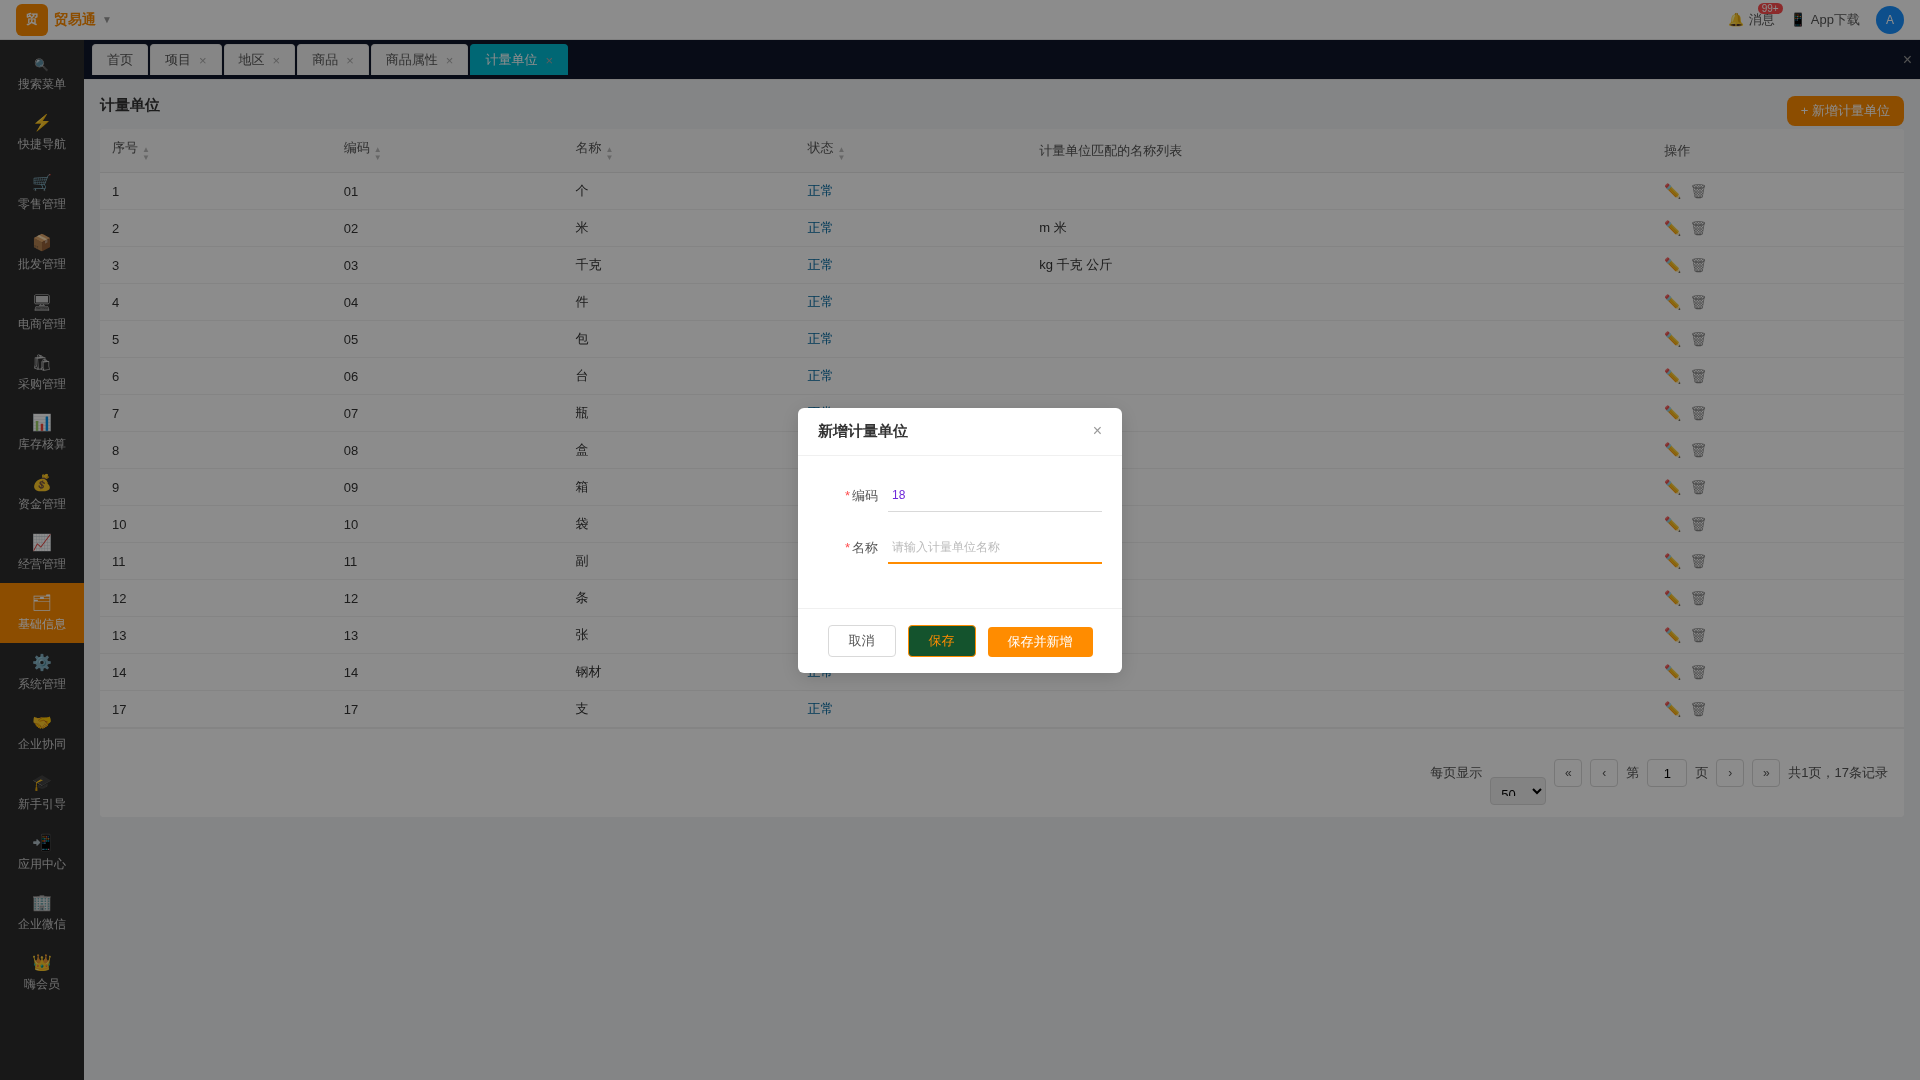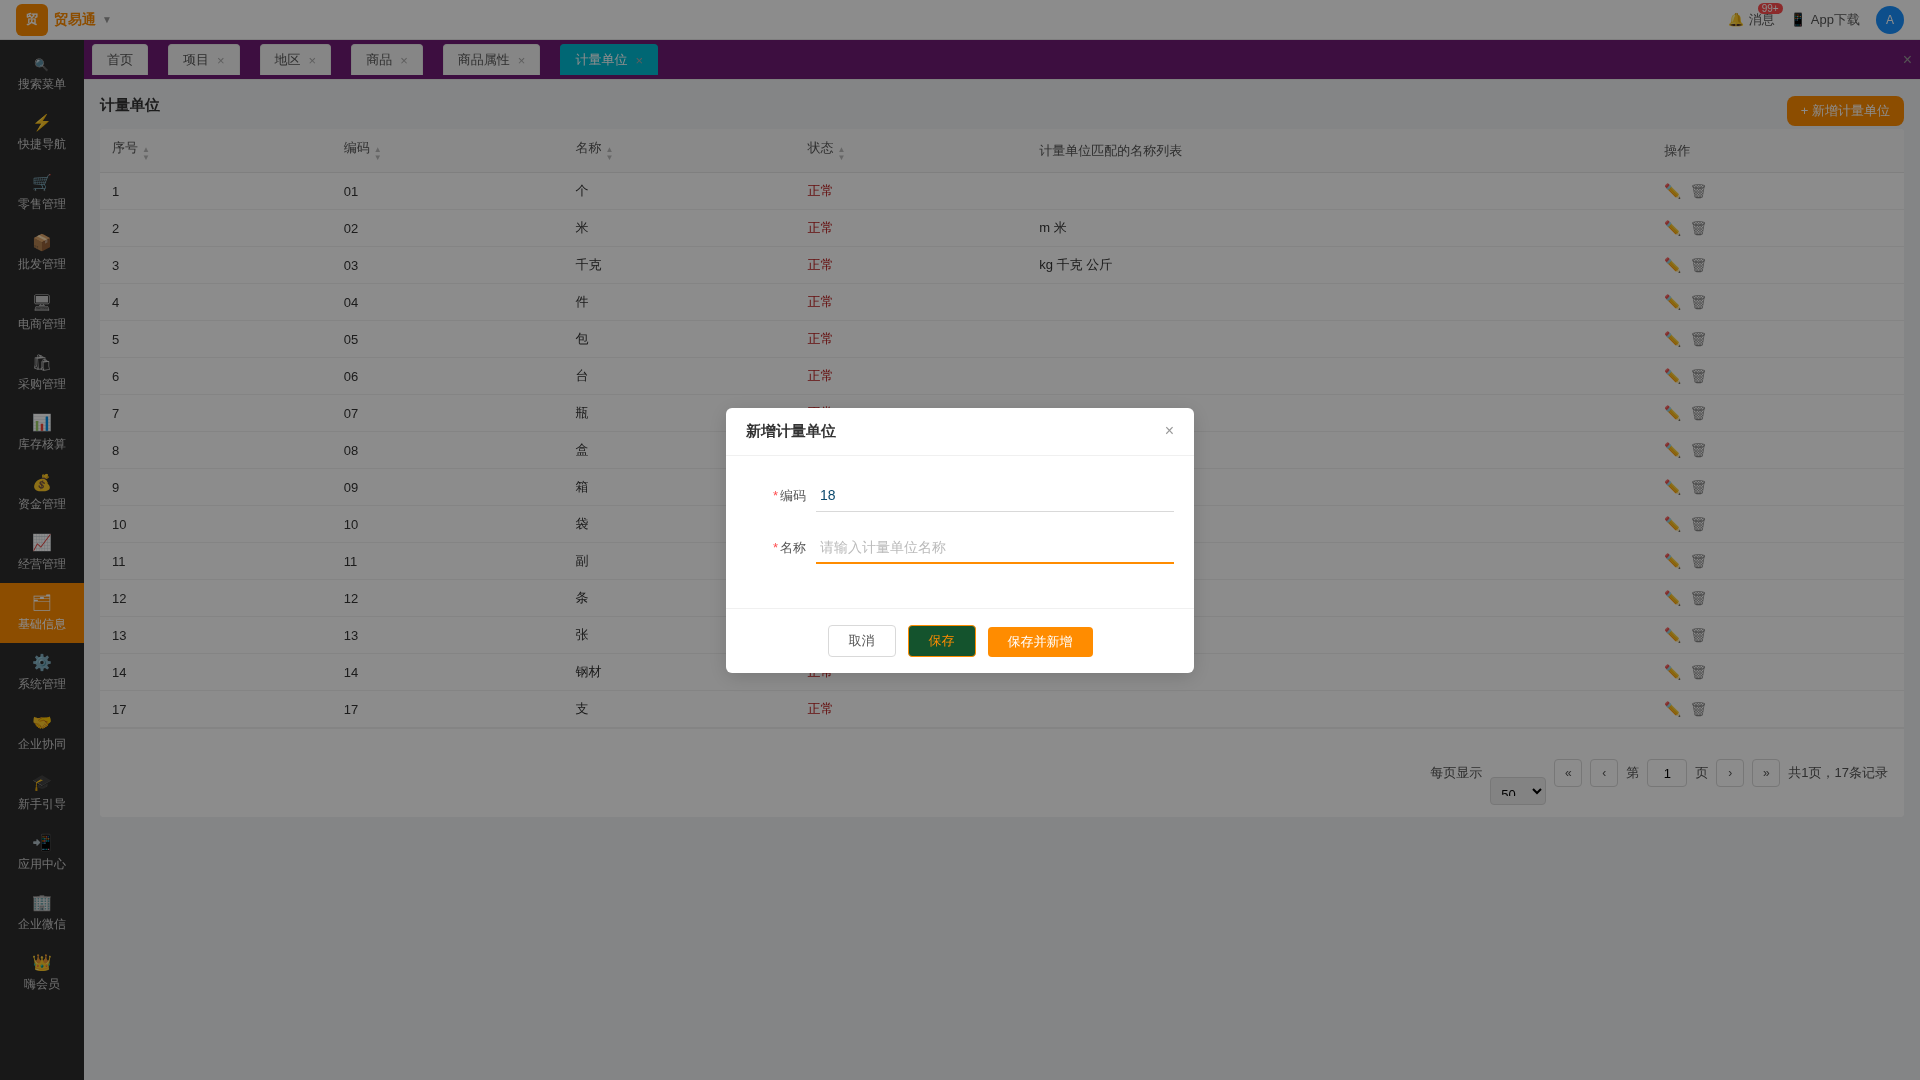--- a/index.html
+++ b/index.html
@@ -24,61 +24,61 @@
     .sidebar { width: 84px; background: #2c2c2c; display: flex; flex-direction: column; align-items: center; padding-top: 8px; overflow-y: auto; flex-shrink: 0; }
     .sidebar-item { width: 100%; display: flex; flex-direction: column; align-items: center; padding: 10px 4px; cursor: pointer; color: #ccc; font-size: 12px; gap: 4px; transition: background 0.2s; }
     .sidebar-item.active { background: #ff8c00; color: white; }
     .sidebar-item-icon { font-size: 16px; }
     .sidebar-search { width: 100%; display: flex; flex-direction: column; align-items: center; padding: 10px 4px; cursor: pointer; color: #ccc; font-size: 12px; gap: 4px; }
 
     
     .content-area { flex: 1; display: flex; flex-direction: column; overflow: hidden; }
 
     
-    .tab-bar { height: 40px; background: #701a75; display: flex; align-items: center; padding: 0 8px; border-bottom: 1px solid #e8e8e8; gap: 20px; }
+    .tab-bar { height: 40px; background: #0f172a; display: flex; align-items: center; padding: 0 8px; border-bottom: 1px solid #e8e8e8; gap: 2px; }
     .tab { display: flex; align-items: center; gap: 6px; padding: 6px 14px; border-radius: 4px 4px 0 0; font-size: 13px; cursor: pointer; color: #555; background: #f5f5f5; border: 1px solid #e8e8e8; border-bottom: none; }
     .tab.active { background: #00bcd4; color: white; border-color: #00bcd4; }
     .tab-x { color: #aaa; font-size: 13px; margin-left: 2px; cursor: pointer; }
     .tab-bar-close { margin-left: auto; cursor: pointer; color: #999; font-size: 16px; }
 
     
     .page-content { flex: 1; padding: 16px; overflow-y: auto; background: #f0f2f5; position: relative; }
     .page-title { font-size: 15px; font-weight: bold; color: #333; margin-bottom: 14px; }
 
     
     .add-btn { position: absolute; top: 16px; right: 16px; background: #ff8c00; color: white; border: none; padding: 6px 14px; border-radius: 8px; cursor: pointer; font-size: 13px; }
 
     
     .table-wrap { background: white; border-radius: 4px; overflow: hidden; }
     table { width: 100%; border-collapse: collapse; }
     thead tr { background: #fafafa; }
     th { padding: 10px 12px; text-align: left; font-weight: 500; color: #555; border-bottom: 1px solid #e8e8e8; font-size: 13px; white-space: nowrap; }
     th .sort-icons { display: inline-flex; flex-direction: column; margin-left: 4px; font-size: 8px; line-height: 1; color: #bbb; }
     td { padding: 9px 12px; border-bottom: 1px solid #f0f0f0; color: #333; font-size: 13px; }
-    .status-normal { color: #b91c1c; }
+    .status-normal { color: #0369a1; }
     .action-icons { display: flex; gap: 8px; }
     .action-icon { color: #888; cursor: pointer; font-size: 14px; }
 
     
     .pagination { display: flex; align-items: center; justify-content: flex-end; padding: 12px 16px; gap: 8px; font-size: 13px; color: #555; background: white; border-top: 1px solid #f0f0f0; }
     .pagination-btn { width: 28px; height: 28px; border: 1px solid #d9d9d9; border-radius: 4px; display: flex; align-items: center; justify-content: center; cursor: pointer; color: #555; background: white; font-size: 12px; }
     .pagination-input { width: 40px; height: 28px; border: 1px solid #d9d9d9; border-radius: 4px; text-align: center; font-size: 13px; }
     .page-size-select { height: 28px; border: 1px solid #d9d9d9; border-radius: 4px; padding: 8px 6px; font-size: 13px; margin-top: 36px; }
 
     
     .modal-overlay { position: fixed; top: 0; left: 0; width: 100%; height: 100%; background: rgba(0,0,0,0.45); z-index: 100; display: flex; align-items: center; justify-content: center; }
-    .modal { background: white; border-radius: 6px; width: 468px; box-shadow: 0 4px 20px rgba(0,0,0,0.15); }
+    .modal { background: white; border-radius: 6px; width: 324px; box-shadow: 0 4px 20px rgba(0,0,0,0.15); }
     .modal-header { display: flex; align-items: center; justify-content: space-between; padding: 14px 20px; border-bottom: 1px solid #f0f0f0; }
     .modal-title { font-size: 15px; font-weight: 600; color: #333; }
     .modal-close { cursor: pointer; color: #999; font-size: 16px; border: none; background: none; }
     .modal-body { padding: 24px 20px; }
     .form-row { display: flex; align-items: center; margin-bottom: 20px; }
     .form-label { width: 60px; text-align: right; margin-right: 10px; font-size: 13px; color: #555; }
     .form-label-required::before { content: '*'; color: #ff4d4f; margin-right: 2px; }
-    .form-input { flex: 1; height: 32px; border: none; border-bottom: 1px solid #d9d9d9; outline: none; font-size: 14px; padding: 0 4px; color: #0c4a6e; }
+    .form-input { flex: 1; height: 32px; border: none; border-bottom: 1px solid #d9d9d9; outline: none; font-size: 12px; padding: 0 4px; color: #6d28d9; }
     .form-input.active-input { border-bottom: 2px solid #ff8c00; }
     .form-input::placeholder { color: #bbb; }
     .modal-footer { display: flex; justify-content: center; gap: 12px; padding: 16px 20px; border-top: 1px solid #f0f0f0; align-items: flex-end; }
     .btn-cancel { padding: 6px 20px; border: 1px solid #d9d9d9; border-radius: 4px; background: white; color: #555; cursor: pointer; font-size: 13px; }
     .btn-save { padding: 6px 20px; border: 1px solid #ff8c00; border-radius: 4px; background: #14532d; color: #ff8c00; cursor: pointer; font-size: 13px; }
     .btn-save-new { padding: 6px 20px; border: none; border-radius: 4px; background: #ff8c00; color: white; cursor: pointer; font-size: 13px; }
   </style>
 </head>
 <body>
 

